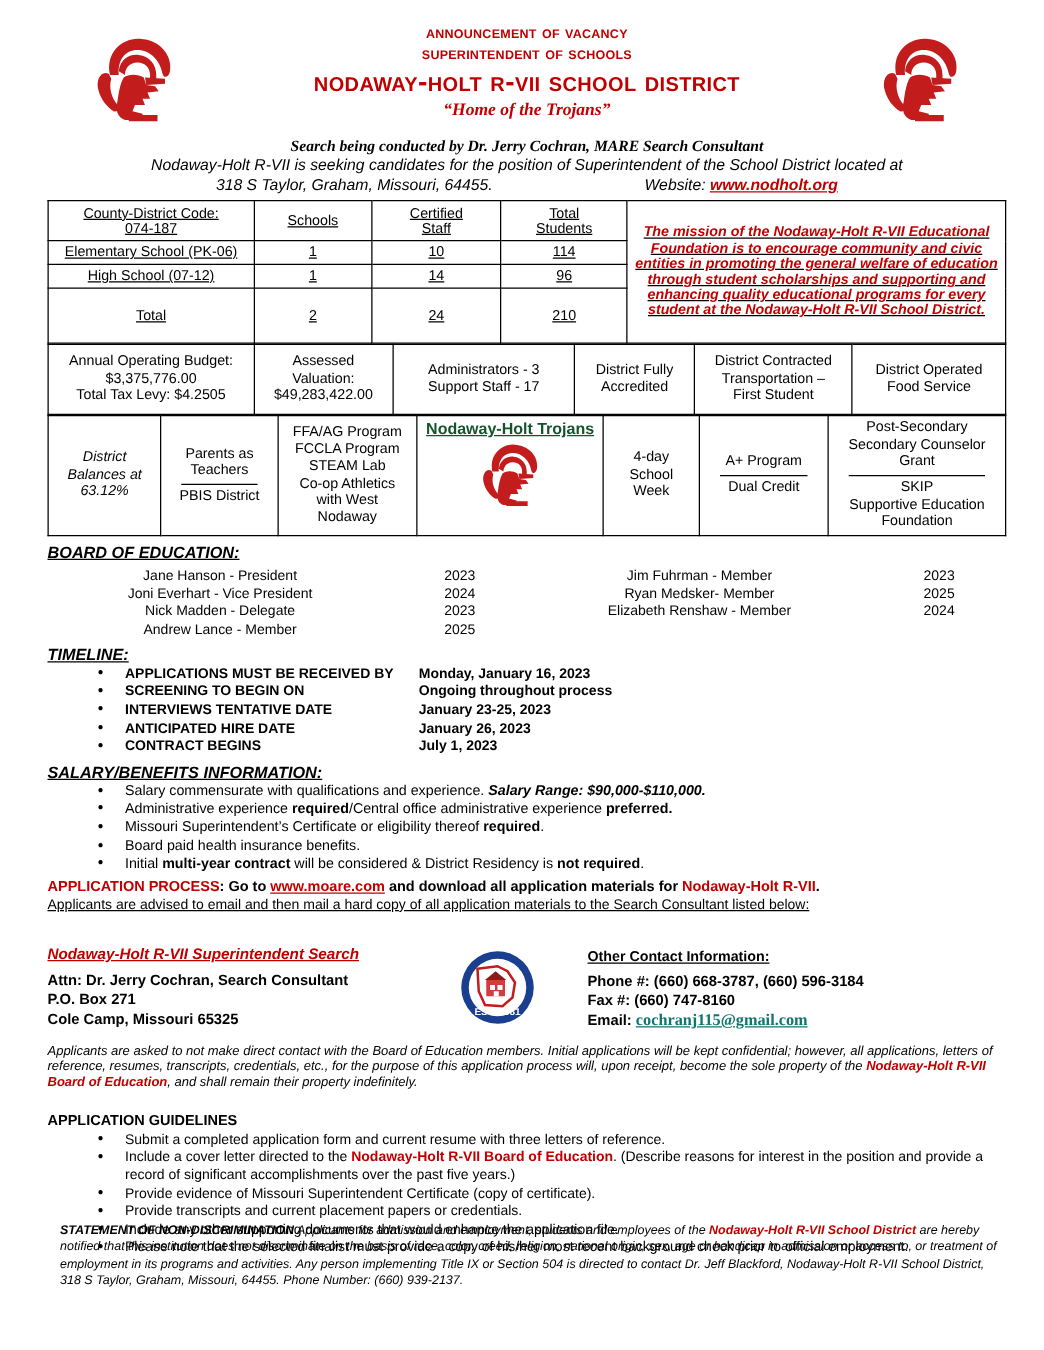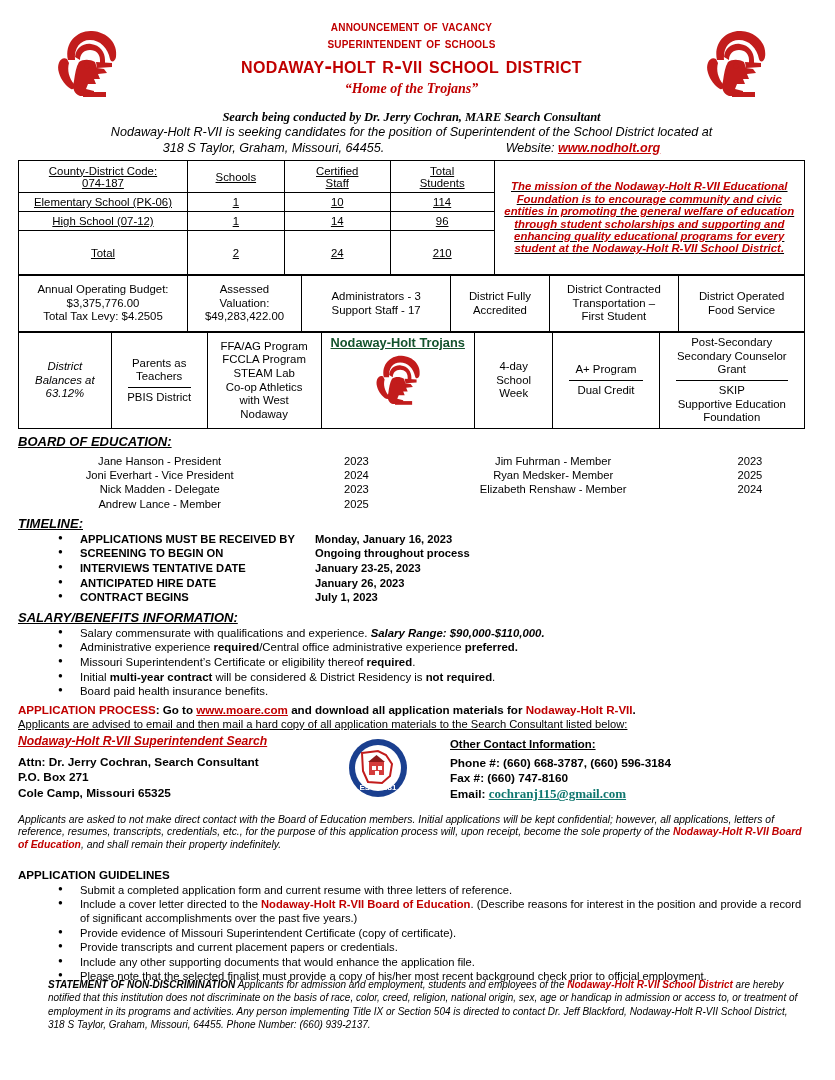--- a/index.html
+++ b/index.html
@@ -5,21 +5,21 @@
   * { box-sizing: border-box; }
   html, body { margin: 0; padding: 0; }
   body {
     width: 835px;
     height: 1080px;
     background: #ffffff;
     font-family: "Liberation Sans", sans-serif;
     color: #000000;
     overflow: hidden;
   }
-  .page { position: relative; width: 835px; height: 959px; padding: 14px 30px 0 18px; }
+  .page { position: relative; width: 835px; height: 959px; padding: 14px 30px 0 38px; }
 
   
   .header { position: relative; height: 96px; }
   .logo-left  { position: absolute; left: 32px;  top: 12px; }
   .logo-right { position: absolute; right: 32px; top: 12px; }
   .header-text { text-align: center; padding-top: 4px; }
   .hdr-line1, .hdr-line2 {
     color: #c00000; font-weight: bold; font-size: 14.5px;
     letter-spacing: .2px; line-height: 17px;
     font-variant: small-caps; text-transform: lowercase;
@@ -80,21 +80,21 @@
   .tl-row { display: flex; }
   .tl-label { width: 235px; font-weight: bold; font-size: 11.2px; }
   .tl-value { font-weight: bold; font-size: 11.2px; }
 
   .apply-line { margin-top: 4px; font-size: 11.6px; font-weight: bold; }
   .apply-line .red { color: #c00000; }
   .apply-link { color: #c00000; text-decoration: underline; font-weight: bold; }
   .apply-sub { font-size: 11.2px; text-decoration: underline; margin-top: 2px; }
 
   
-  .contact { position: relative; margin-top: 4px; height: 74px; }
+  .contact { position: relative; margin-top: 26px; height: 74px; }
   .contact-left { position: absolute; left: 0; top: 0; width: 330px; }
   .contact-seal { position: absolute; left: 330px; top: 4px; }
   .contact-right { position: absolute; left: 432px; top: 4px; }
   .cl-title { color: #c00000; font-weight: bold; font-style: italic; text-decoration: underline; font-size: 12.2px; }
   .cl-body { font-weight: bold; font-size: 11.8px; line-height: 15.4px; margin-top: 7px; }
   .cr-title { font-weight: bold; font-size: 11.4px; text-decoration: underline; }
   .cr-body { font-weight: bold; font-size: 11.8px; line-height: 15.2px; margin-top: 6px; }
   .email-link { color: #0f766e; font-weight: bold; text-decoration: underline; font-family: "Liberation Serif", serif; font-size: 13px; }
 
   .fineprint { margin-top: 6px; font-style: italic; font-size: 10.4px; line-height: 12.6px; }
@@ -396,22 +396,22 @@
           <span class="tl-value">July 1, 2023</span>
         </div>
       </li>
   </ul>
 
   <div class="sec-head">SALARY/BENEFITS INFORMATION:</div>
   <ul class="bul">
     <li><span>Salary commensurate with qualifications and experience. </span><b class="nb"><i class="ni">Salary Range:  $90,000-$110,000.</i></b></li>
     <li><span>Administrative experience </span><b class="nb">required</b><span>/Central office administrative experience </span><b class="nb">preferred.</b></li>
     <li><span>Missouri Superintendent’s Certificate or eligibility thereof </span><b class="nb">required</b><span>.</span></li>
+    <li><span>Board paid health insurance benefits.</span></li>
     <li><span>Initial </span><b class="nb">multi-year contract</b><span> will be considered &amp; District Residency is </span><b class="nb">not required</b><span>.</span></li>
-    <li><span>Board paid health insurance benefits.</span></li>
   </ul>
 
   <div class="apply-line">
     <span class="red">APPLICATION PROCESS</span><span>: Go to </span><span class="apply-link">www.moare.com</span><span> and download all application materials for </span><span class="red">Nodaway-Holt R-VII</span><span>.</span>
   </div>
   <div class="apply-sub">Applicants are advised to email and then mail a hard copy of all application materials to the Search Consultant listed below:</div>
 
   <div class="contact">
     <div class="contact-left">
       <div class="cl-title">Nodaway-Holt R-VII Superintendent Search</div>

